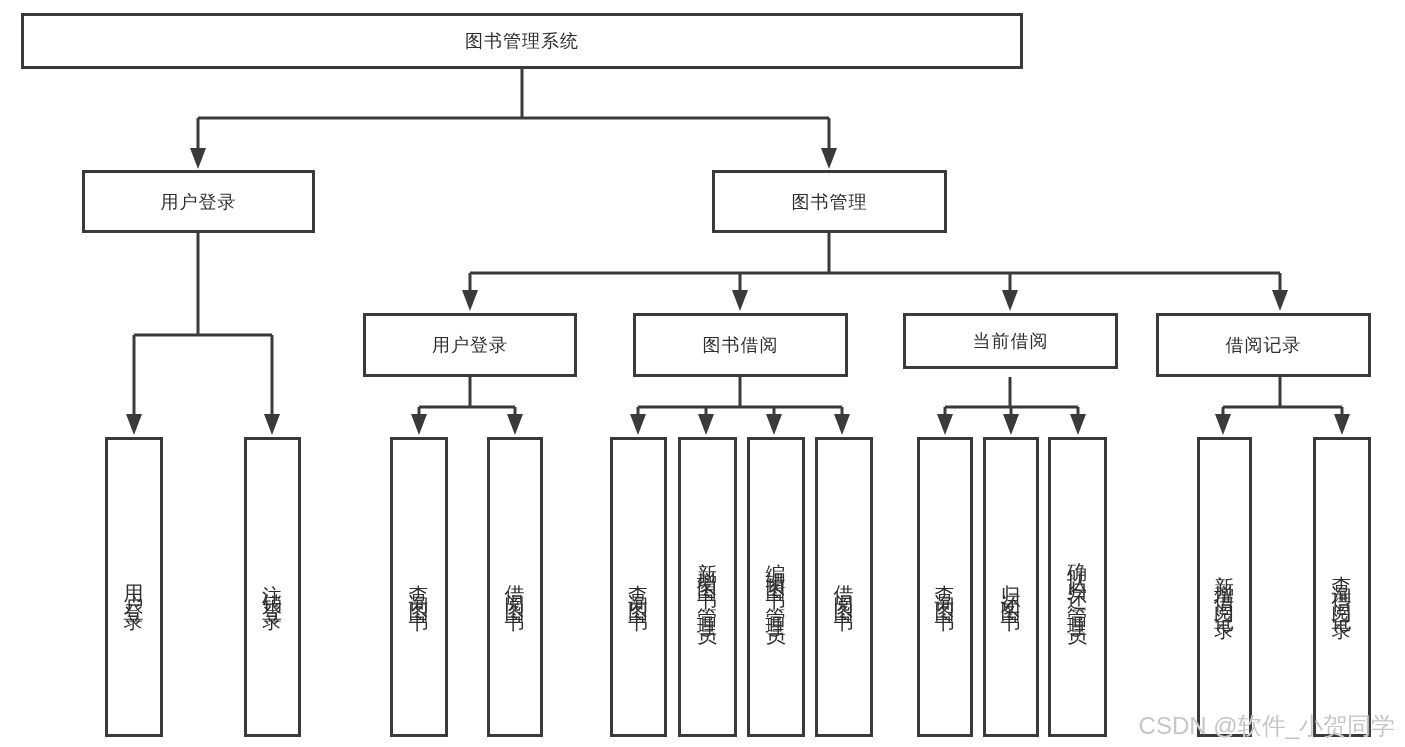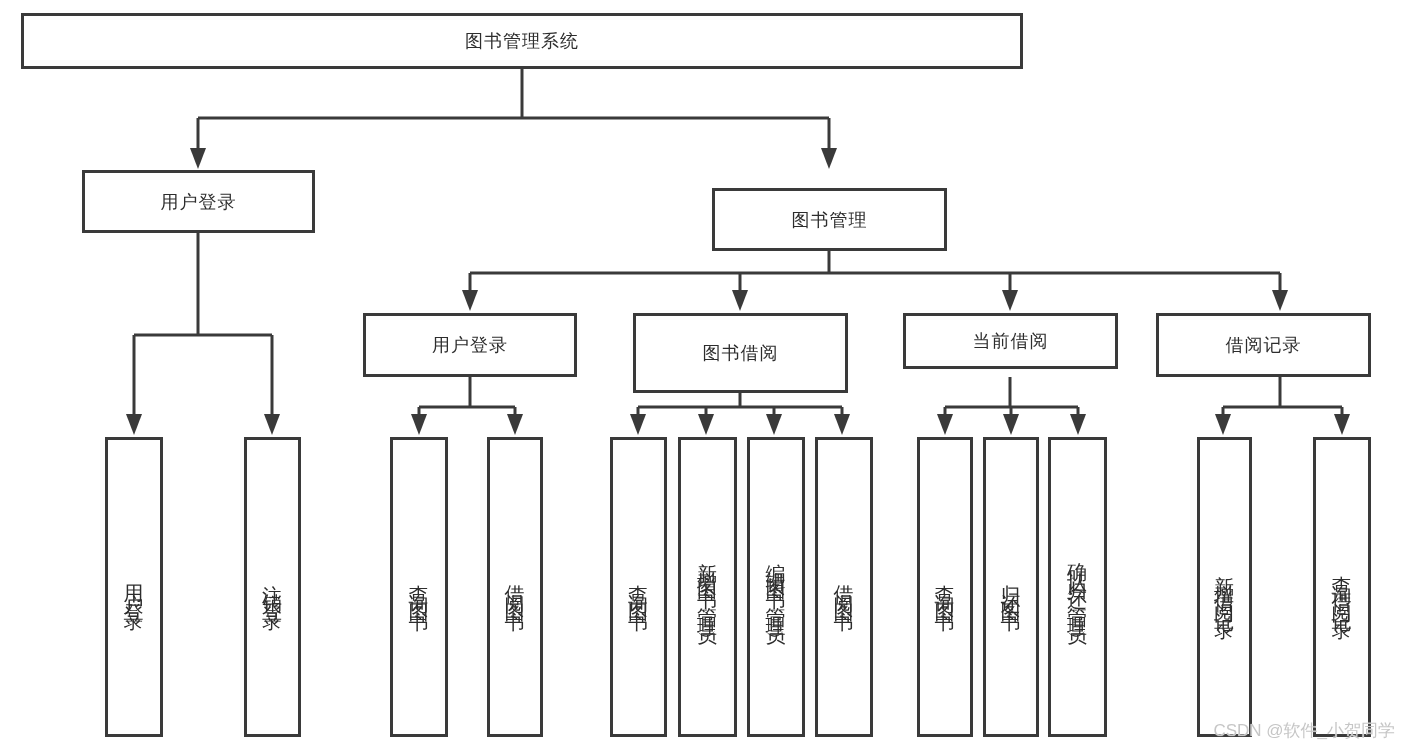--- a/index.html
+++ b/index.html
@@ -31,45 +31,45 @@
     text-orientation:mixed;
     font-size:20px;
     line-height:1.1;
     letter-spacing:9px;
     color:var(--text);
   }
   
   .n-root{left:21px;top:13px;width:1002px;height:56px;}
   
   .n-userlogin{left:82px;top:170px;width:233px;height:63px;}
-  .n-bookmgmt{left:712px;top:170px;width:235px;height:63px;margin-top:18px;}
+  .n-bookmgmt{left:712px;top:170px;width:235px;height:63px;}
   
   .n-newbook{left:363px;top:313px;width:214px;height:64px;}
-  .n-borrow{left:633px;top:313px;width:215px;height:80px;text-align:center;}
+  .n-borrow{left:633px;top:313px;width:215px;height:64px;text-align:center;}
   .n-current{left:903px;top:313px;width:215px;height:56px;}
   .n-records{left:1156px;top:313px;width:215px;height:64px;}
   
   .leaf{top:437px;height:300px;}
   .l-1{left:105px;width:58px;}
   .l-2{left:244px;width:57px;}
   .l-3{left:390px;width:58px;}
   .l-4{left:487px;width:56px;}
   .l-5{left:610px;width:57px;}
   .l-6{left:678px;width:59px;}
   .l-7{left:747px;width:58px;}
   .l-8{left:815px;width:58px;}
   .l-9{left:917px;width:56px;}
   .l-10{left:983px;width:56px;}
   .l-11{left:1048px;width:59px;}
   .l-12{left:1197px;width:55px;}
   .l-13{left:1313px;width:58px;}
   .watermark{
     position:absolute;
     right:10px;bottom:5px;
-    font-size:17px;
+    font-size:24px;
     color:var(--wm);
     text-shadow:0 0 1px #ffffff;
     white-space:nowrap;
   }
 </style>
 </head>
 <body>
 
 <div class="stage">
 

